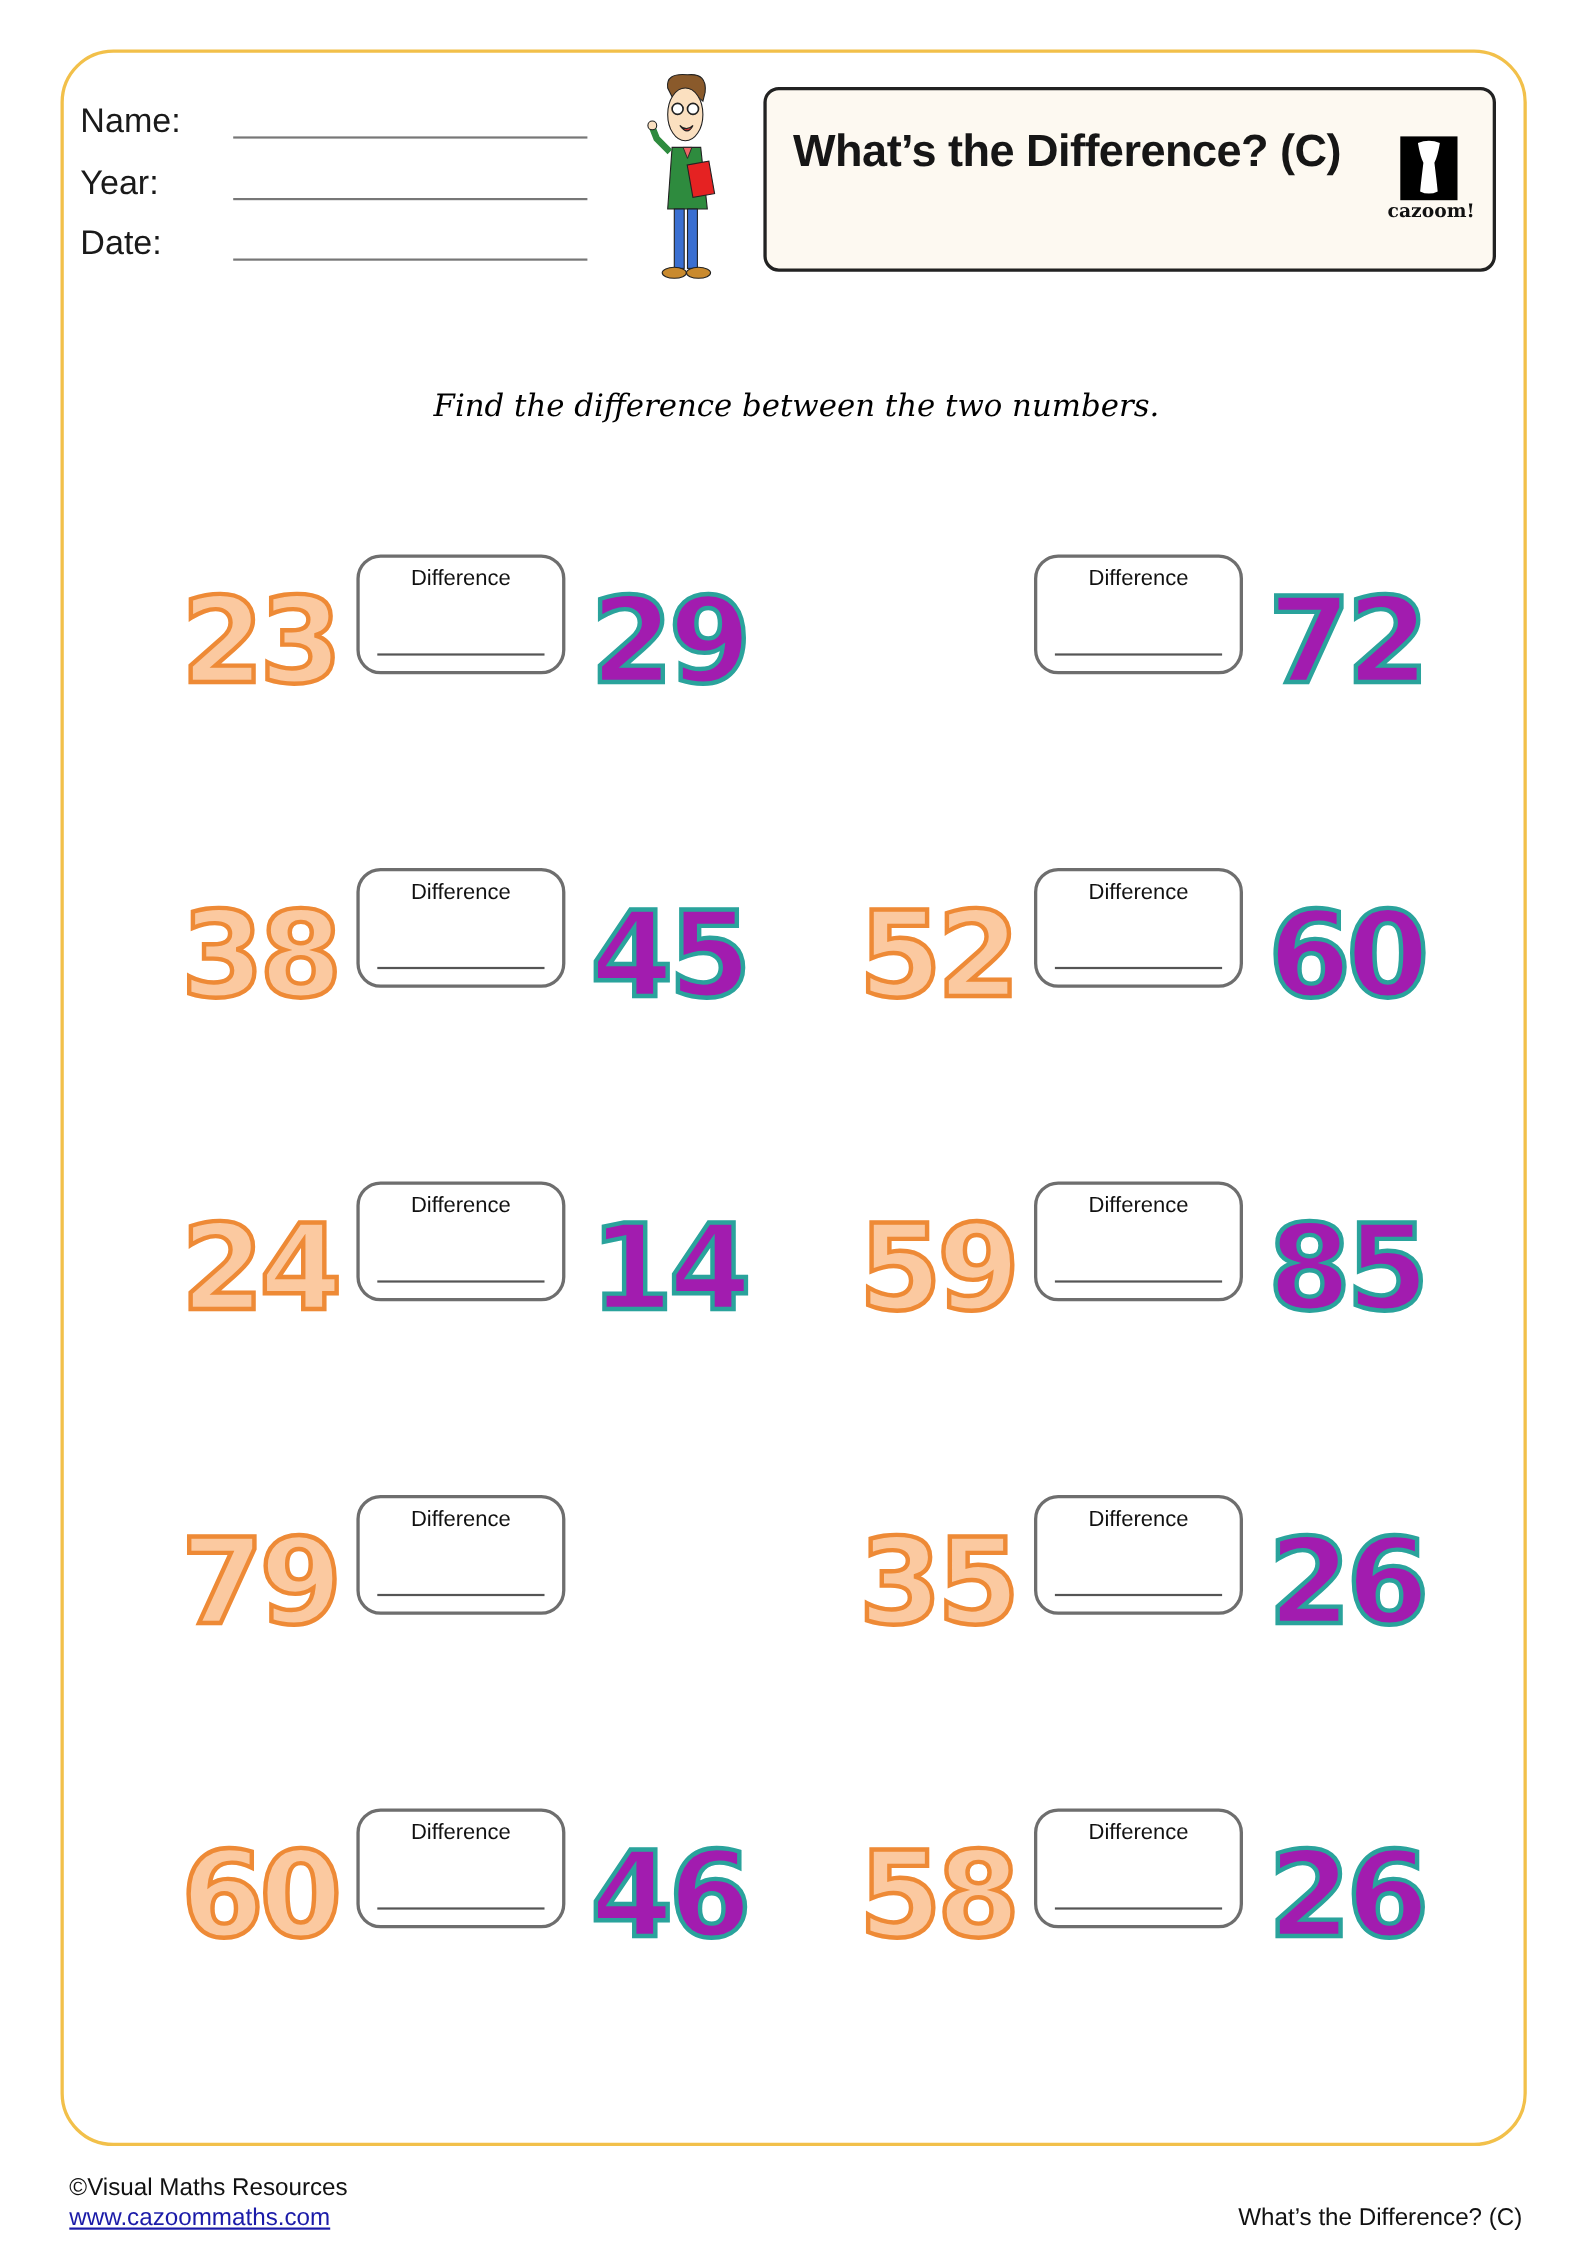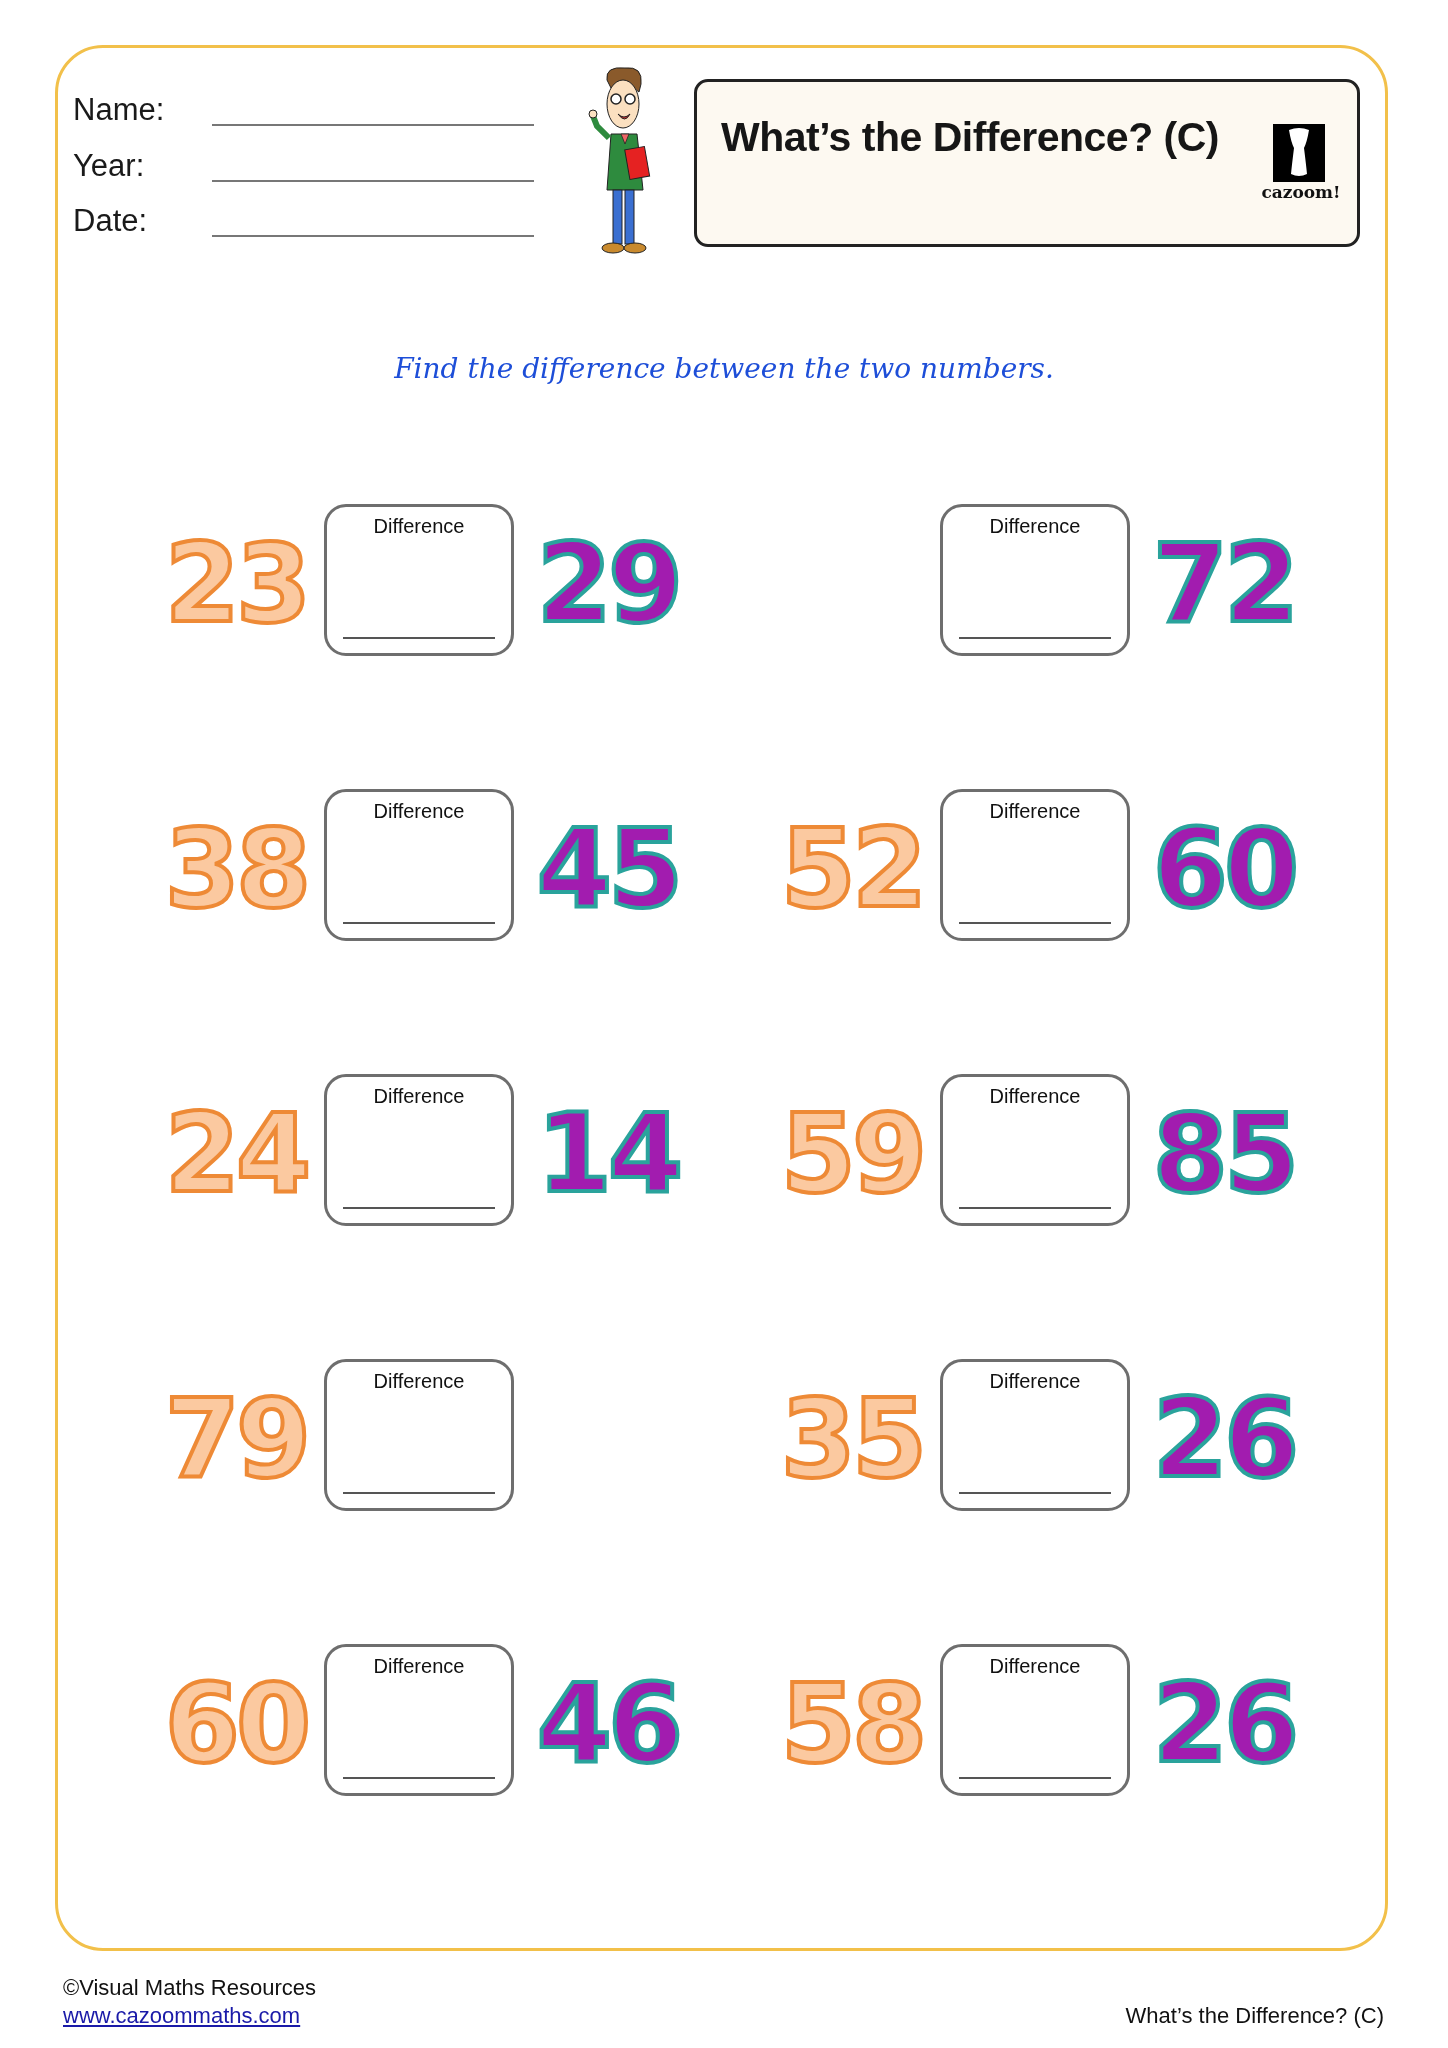--- a/index.html
+++ b/index.html
@@ -5,26 +5,26 @@
   html, body { margin: 0; padding: 0; background: #ffffff; }
   body { width: 1448px; height: 2048px; position: relative; overflow: hidden; font-family: "Liberation Sans", sans-serif; color: #111; }
   .frame { position: absolute; left: 55px; top: 45px; width: 1333px; height: 1906px; border: 3px solid #F2C04A; border-radius: 48px; box-sizing: border-box; }
   .field-label { position: absolute; left: 73px; font-size: 31px; color: #1a1a1a; }
   .field-line { position: absolute; left: 212px; width: 322px; border-top: 2px solid #777; }
   .figure { position: absolute; left: 585px; top: 62px; width: 75px; height: 198px; }
   .title-box { position: absolute; left: 694px; top: 79px; width: 666px; height: 168px; background: #FDF9F1; border: 3px solid #222; border-radius: 14px; box-sizing: border-box; }
   .title-text { position: absolute; left: 24px; top: 28px; width: 520px; font-size: 41px; font-weight: bold; line-height: 54px; color: #161616; letter-spacing: -0.5px; }
   .logo { position: absolute; left: 576px; top: 42px; width: 52px; height: 58px; background: #000; }
   .logo-text { position: absolute; left: 554px; top: 100px; width: 100px; text-align: center; font-family: "DejaVu Serif", serif; font-weight: bold; font-size: 17px; color: #111; }
-  .instruction { position: absolute; left: 0; width: 1448px; top: 352px; text-align: center; font-family: "DejaVu Serif", serif; font-style: italic; font-size: 28px; color: #1d4ed8; }
+  .instruction { position: absolute; left: 0; width: 1448px; top: 352px; text-align: center; font-family: "DejaVu Serif", serif; font-style: italic; font-size: 28px; color: #000000; }
   .problem { position: absolute; width: 560px; height: 152px; }
   .num { position: absolute; top: 20px; width: 160px; text-align: center; font-family: "DejaVu Sans", sans-serif; font-weight: bold; font-size: 108px; line-height: 120px; letter-spacing: -4px; }
   .num.left { left: 0; color: #FBC9A0; -webkit-text-stroke: 4px #EE8A36; }
   .num.right { left: 372px; color: #a21caf; -webkit-text-stroke: 4px #2AA39C; }
-  .answer-box { position: absolute; left: 168px; top: 0; width: 190px; height: 152px; border: 3px solid #6e6e6e; border-radius: 22px; box-sizing: border-box; background: #fff; text-decoration: underline; }
+  .answer-box { position: absolute; left: 168px; top: 0; width: 190px; height: 109px; border: 3px solid #6e6e6e; border-radius: 22px; box-sizing: border-box; background: #fff; text-decoration: underline; }
   .answer-label { position: absolute; left: 0; width: 100%; top: 8px; text-align: center; font-size: 20px; color: #111; }
   .answer-line { position: absolute; left: 16px; right: 16px; bottom: 14px; border-top: 2px solid #555; }
   .footer-left { position: absolute; left: 63px; font-size: 22px; color: #111; }
   .footer-link { color: #1a1aa8; text-decoration: underline; }
   .footer-right { position: absolute; right: 64px; top: 2003px; font-size: 22px; color: #111; }
 </style>
 </head>
 <body>
 
 <div class="frame"></div>

